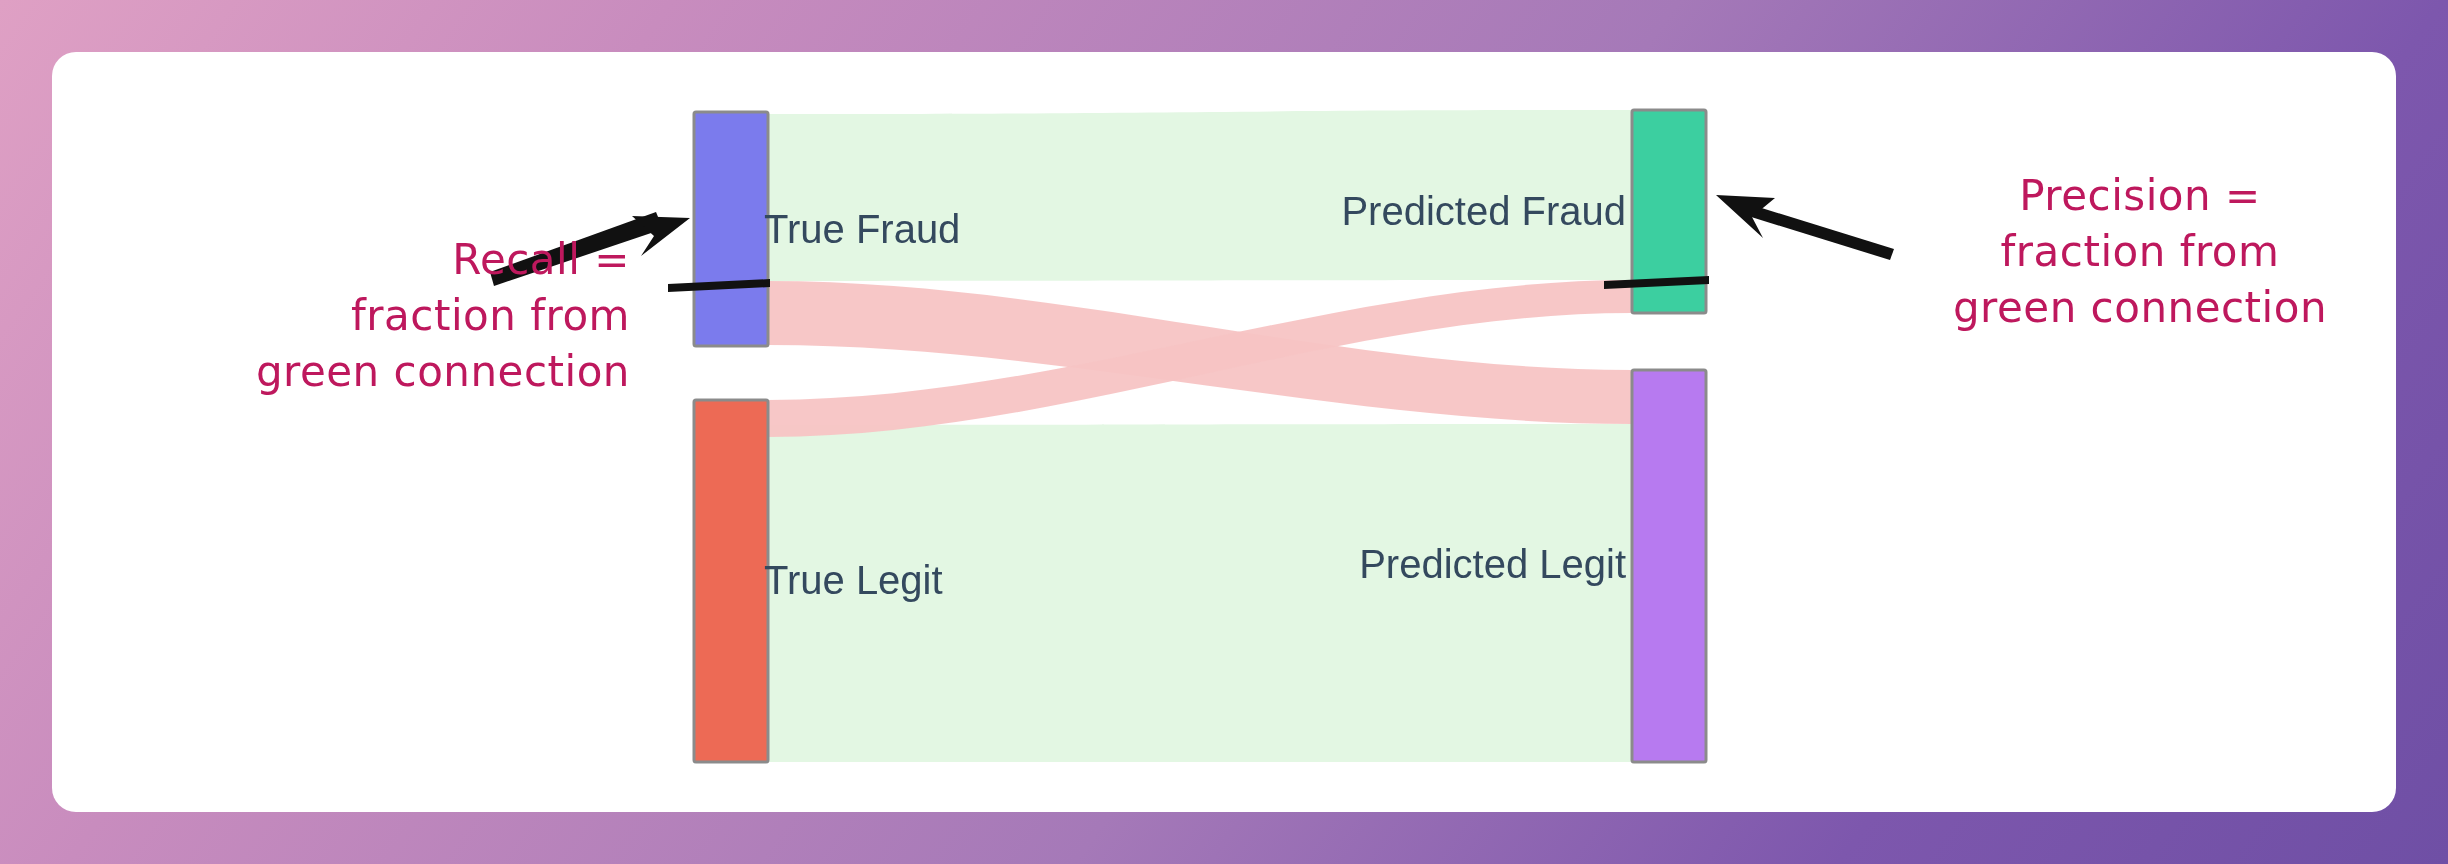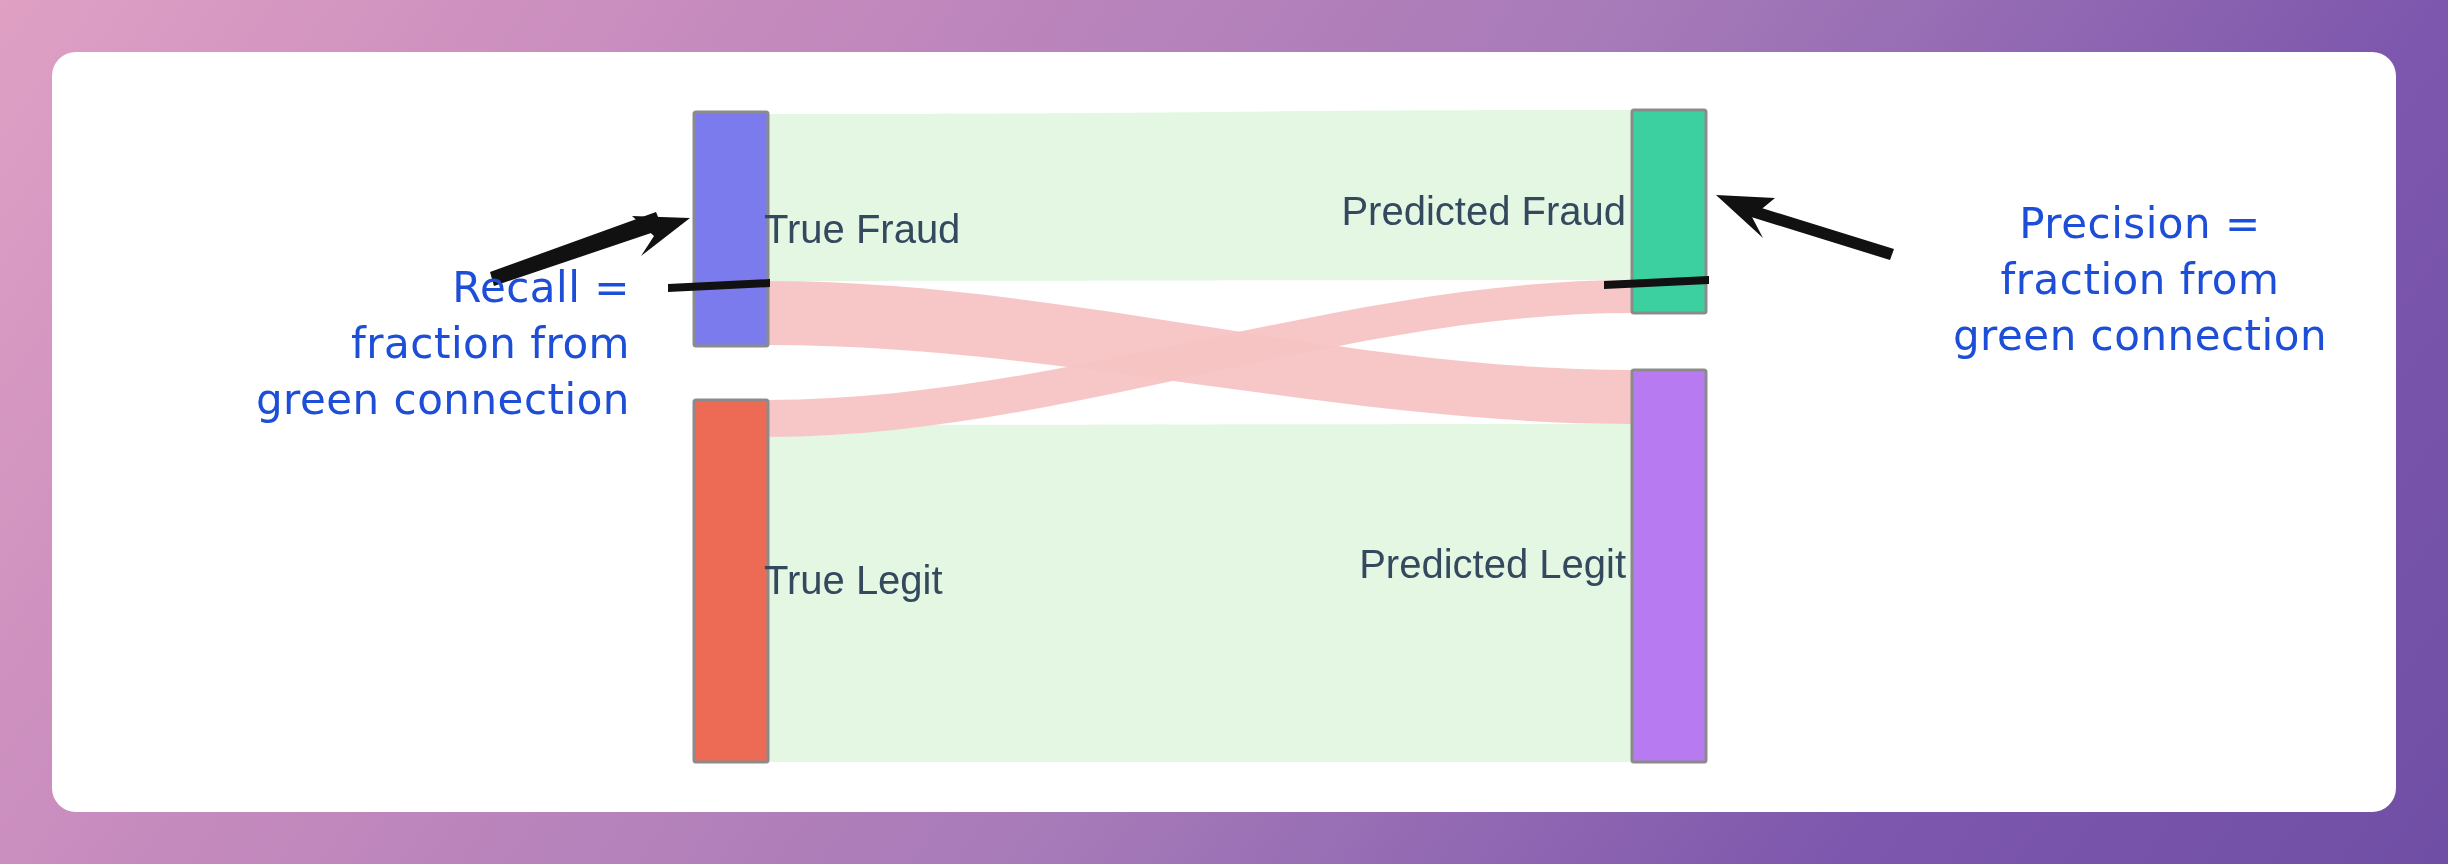--- a/index.html
+++ b/index.html
@@ -38,25 +38,24 @@
   .sankey-label {
     font-family: "Liberation Sans", sans-serif;
     font-size: 40px;
     fill: #34495e;
   }
   .note {
     position: absolute;
     font-family: "DejaVu Sans", sans-serif;
     font-size: 42px;
     line-height: 1.33;
-    color: #1d4ed8;
+    color: #be185d;
     letter-spacing: 0.5px;
     white-space: pre-line;
     font-weight: 400;
-    margin-top: 28px;
   }
   #recall-note {
     left: 70px;
     top: 232px;
     width: 560px;
     text-align: right;
   }
   #precision-note {
     left: 1880px;
     top: 168px;

